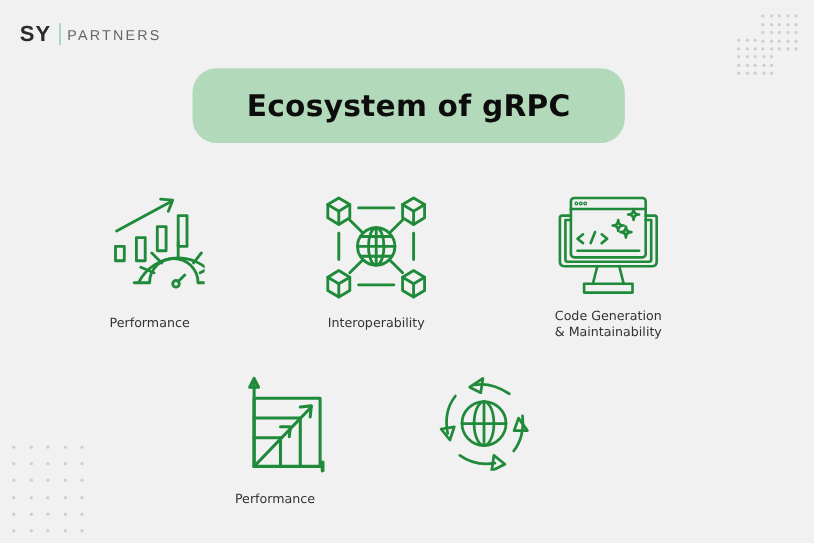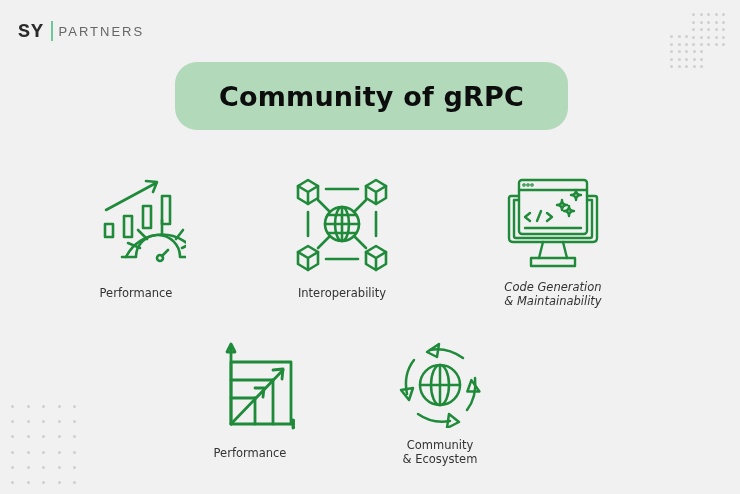--- a/index.html
+++ b/index.html
@@ -8,21 +8,21 @@
       background: #f1f1f1;
       position: relative;
       font-family: "Liberation Sans", "DejaVu Sans", sans-serif;
       color: #333;
     }
     .logo {
       position: absolute; left: 18px; top: 20px;
       display: flex; align-items: center; height: 22px;
     }
     .logo-sy {
-      font-family: Liberation Mono, monospace;
+      font-family: Liberation Sans, sans-serif;
       font-weight: bold; font-size: 20px; color: #2b2b2b; letter-spacing: 1px;
     }
     .logo-divider {
       width: 1.5px; height: 20px; background: #6cc79a; margin: 0 6px 0 7px;
     }
     .logo-partners {
       font-family: "Liberation Sans", sans-serif;
       font-size: 13px; letter-spacing: 2px; color: #666;
     }
     .title-pill {
@@ -130,21 +130,21 @@
     <span class="dot" style="left: 57.5px; top: 75.8px;"></span>
     <span class="dot" style="left: 73px; top: 75.8px;"></span>
     <span class="dot" style="left: 11px; top: 91px;"></span>
     <span class="dot" style="left: 26.5px; top: 91px;"></span>
     <span class="dot" style="left: 42px; top: 91px;"></span>
     <span class="dot" style="left: 57.5px; top: 91px;"></span>
     <span class="dot" style="left: 73px; top: 91px;"></span>
   </div>
 
 <div class="title-pill">
-  <span class="title-text">Community of gRPC</span>
+  <span class="title-text">Ecosystem of gRPC</span>
 </div>
 
 <div class="item" style="left:76px;top:176px;width:120px;">
   <svg width="100" height="88" viewBox="0 0 100 88" fill="none" stroke="#1f8a3a" stroke-width="2.6" stroke-linejoin="round" stroke-linecap="round">
     <line x1="20" y1="34" x2="70" y2="7"></line>
     <polyline points="60,5 71,6 67,16"></polyline>
     <rect x="19" y="48" width="8" height="13"></rect>
     <rect x="38" y="40" width="8" height="21"></rect>
     <rect x="57" y="30" width="8" height="22"></rect>
     <rect x="76" y="20" width="8" height="28"></rect>
@@ -210,21 +210,21 @@
     <polyline points="23,35 18,39 23,43"></polyline>
     <line x1="30" y1="43" x2="34" y2="33"></line>
     <polyline points="40,35 45,39 40,43"></polyline>
     <path d="M55 32 Q55 27 50 27 Q55 27 55 22 Q55 27 60 27 Q55 27 55 32 Z"></path>
     <path d="M65 22 Q65 17 60 17 Q65 17 65 12 Q65 17 70 17 Q65 17 65 22 Z" transform="translate(4,0)"></path>
     <path d="M62 38 Q62 33 57 33 Q62 33 62 28 Q62 33 67 33 Q62 33 62 38 Z"></path>
     <line x1="18" y1="50" x2="74" y2="50"></line>
     <path d="M36 64 L32 80 M56 64 L60 80"></path>
     <rect x="24" y="80" width="44" height="8"></rect>
   </svg>
-  <div class="item-label" style="margin-top:10px;font-style:italic;">Code Generation
+  <div class="item-label" style="margin-top:10px;">Code Generation
 &amp; Maintainability</div>
 </div>
 
 <div class="item" style="left:190px;top:340px;width:120px;">
   <svg width="90" height="92" viewBox="0 0 90 92" fill="none" stroke="#1f8a3a" stroke-width="2.8" stroke-linejoin="round" stroke-linecap="round">
     <polyline points="26,84 26,6"></polyline>
     <polygon points="22,12 26,4 30,12" fill="none"></polygon>
     <polyline points="26,84 104,84" transform="scale(1)"></polyline>
     <polygon points="98,80 106,84 98,88" transform="translate(-10,0)"></polygon>
     <polyline points="26,84 26,22 86,22 86,84" transform="translate(0,0)"></polyline>
@@ -247,15 +247,13 @@
     <line x1="43" y1="23" x2="43" y2="63"></line>
     <path d="M33 8 Q50 5 66 16"></path>
     <path d="M78 36 Q80 55 70 68"></path>
     <path d="M53 79 Q35 82 21 72"></path>
     <path d="M10 52 Q6 32 17 18"></path>
     <polygon points="30,10 42,2 40,15"></polygon>
     <polygon points="75,38 82,50 70,49" transform="rotate(-5 76 45)"></polygon>
     <polygon points="52,72 62,80 50,86"></polygon>
     <polygon points="4,48 16,46 12,58"></polygon>
   </svg>
-  <div class="item-label" style="margin-top:10px;">Community
-&amp; Ecosystem</div>
 </div>
 
 </body></html>

